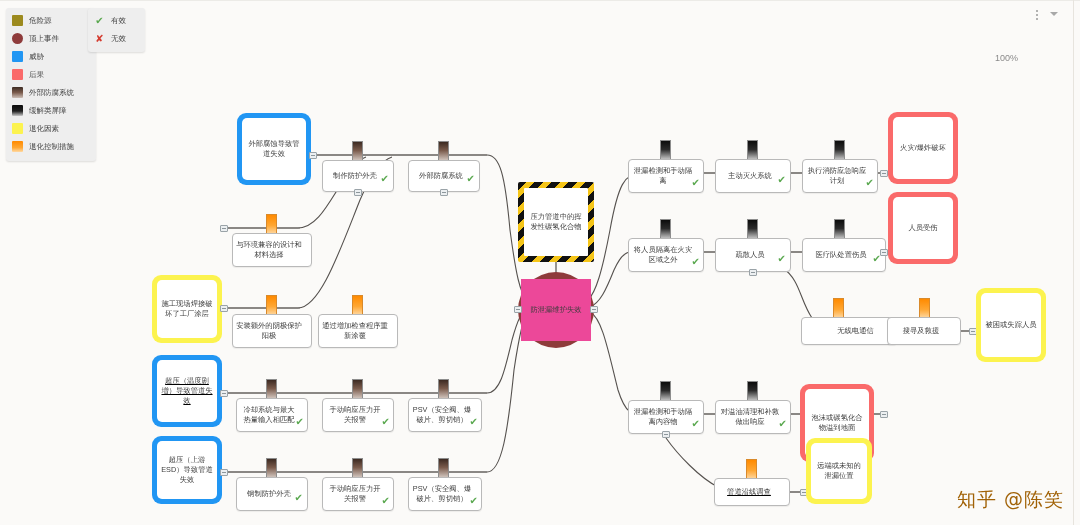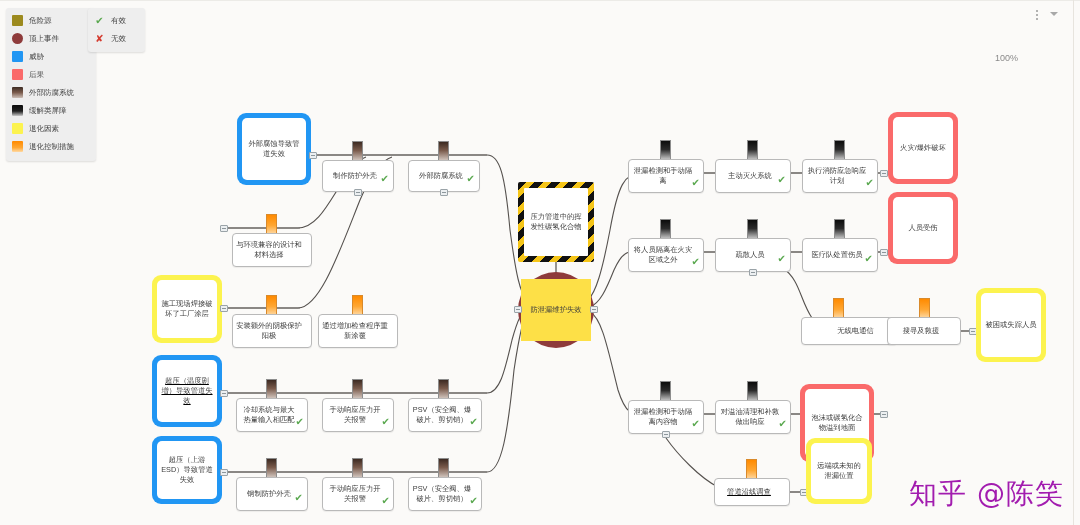--- a/index.html
+++ b/index.html
@@ -49,21 +49,21 @@
   
   .hazard{
     padding:6px;border-radius:2px;
     background:
       repeating-linear-gradient(135deg,#111 0 6px,#f5c518 6px 12px);
   }
   .hazard .inner{background:#fff;width:100%;height:100%;display:flex;align-items:center;justify-content:center;border-radius:1px;}
 
   
   .topevent{border-radius:50%;background:#8e3b3b;display:flex;align-items:center;justify-content:center;}
-  .topevent .inner{background:#fde047;width:70px;height:62px;display:flex;align-items:center;justify-content:center;}
+  .topevent .inner{background:#ec4899;width:70px;height:62px;display:flex;align-items:center;justify-content:center;}
 
   
   .barrier{
     position:absolute;box-sizing:border-box;background:#fff;
     border:1px solid #b9b9b9;border-radius:4px;
     display:flex;align-items:center;justify-content:center;text-align:center;
     box-shadow:0 1px 1px rgba(0,0,0,.06);
   }
   .barrier .txt{font-size:7.3px;line-height:10px;color:#3d3d3d;padding:1px 9px 1px 3px;}
   .barrier .tick{position:absolute;right:3px;bottom:4px;color:#5aa84f;font-size:10px;font-weight:bold;line-height:10px;}
@@ -73,21 +73,21 @@
   .stub{position:absolute;width:11px;height:21px;border:1px solid #8d8d8d;box-sizing:border-box;}
   .stub.prevent{background:linear-gradient(#3c2a22,#7a5b4c 45%,#d8cdc6);}
   .stub.mitigate{background:linear-gradient(#0c0c0c,#2b2b2b 45%,#cfcfcf);}
   .stub.control{background:linear-gradient(#ff8a00,#ffa733 55%,#ffd9a3);border-color:#d98a2b;}
 
   
   .handle{position:absolute;width:8px;height:7px;background:#eceff1;border:1px solid #9aa3a8;box-sizing:border-box;border-radius:1px;}
   .handle:after{content:"";position:absolute;left:1px;top:2px;width:4px;height:1px;background:#8d979c;}
 
   
-  #watermark{position:absolute;right:16px;bottom:12px;font-size:28px;color:#a21caf;letter-spacing:1px;font-family:"DejaVu Sans",sans-serif;}
+  #watermark{position:absolute;right:16px;bottom:12px;font-size:19px;color:#a16207;letter-spacing:1px;font-family:"DejaVu Sans",sans-serif;}
 </style>
 </head>
 <body>
 
 <div id="canvas">
 
   <div class="hrule"></div>
   <div class="vrule"></div>
 
   <svg class="links">
@@ -319,21 +319,21 @@
   </div>
 
   <div class="stub mitigate" style="left:747px;top:219px;"></div>
   <div class="barrier" style="left:715px;top:238px;width:76px;height:34px;">
     <span class="txt">疏散人员</span>
     <span class="tick mid">✔</span>
   </div>
   <div class="handle" style="left:749px;top:269px;"></div>
 
   <div class="stub mitigate" style="left:834px;top:219px;"></div>
-  <div class="barrier" style="left:802px;top:238px;width:76px;height:34px;">
+  <div class="barrier" style="left:802px;top:238px;width:84px;height:34px;">
     <span class="txt">医疗队处置伤员</span>
     <span class="tick mid">✔</span>
   </div>
 
   <div class="stub mitigate" style="left:660px;top:381px;"></div>
   <div class="barrier" style="left:628px;top:400px;width:76px;height:34px;">
     <span class="txt">泄漏检测和手动隔离内容物</span>
     <span class="tick">✔</span>
   </div>
   <div class="handle" style="left:662px;top:431px;"></div>

